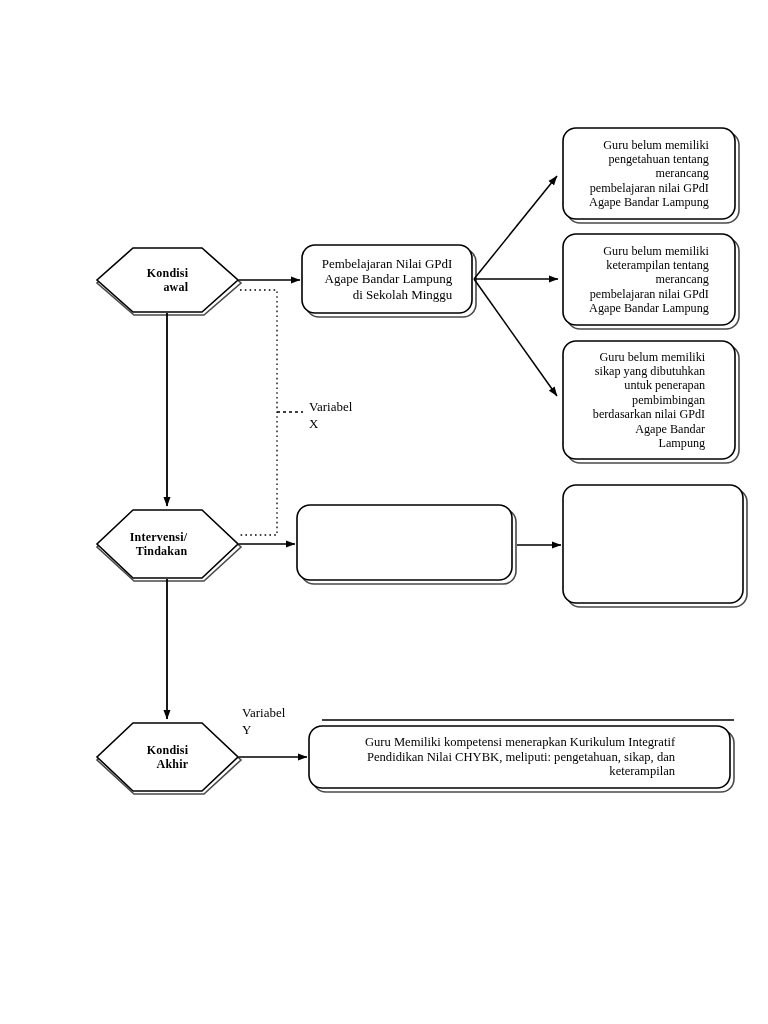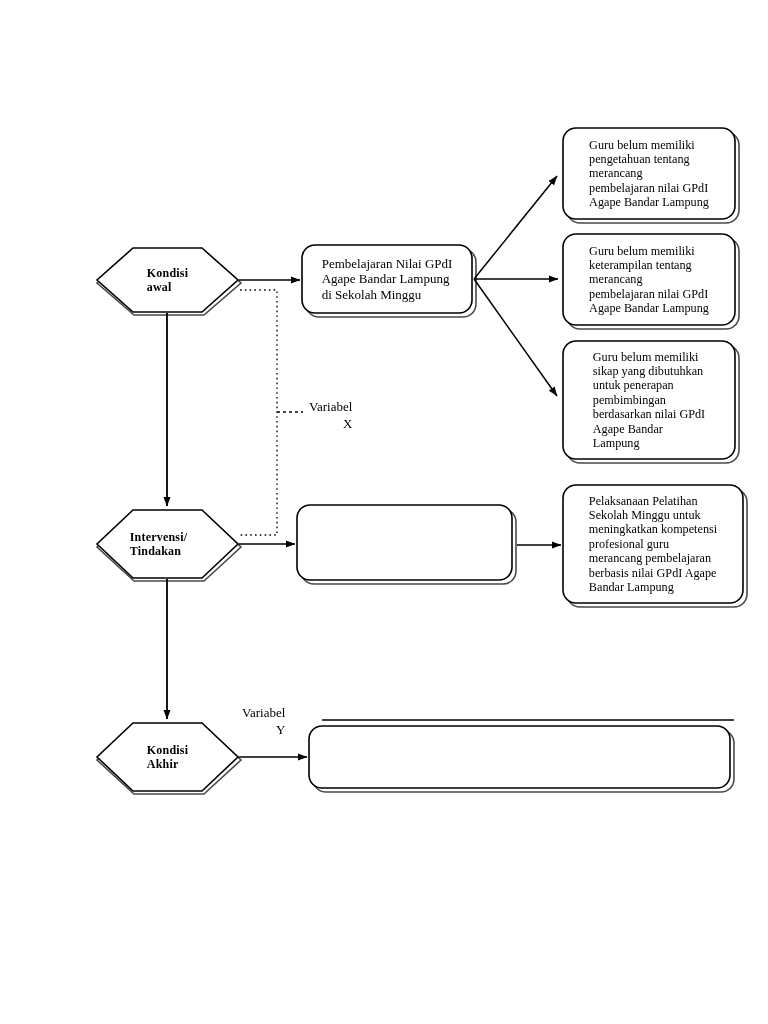--- a/index.html
+++ b/index.html
@@ -20,21 +20,21 @@
     left: 0;
     top: 0;
     width: 768px;
     height: 1024px;
   }
   .node-text {
     position: absolute;
     display: flex;
     align-items: center;
     justify-content: center;
-    text-align: left;
+    text-align: right;
     font-family: "Liberation Serif", "DejaVu Serif", serif;
     color: #000000;
     box-sizing: border-box;
     white-space: pre-line;
     line-height: 1.18;
   }
   .hex-label {
     font-weight: bold;
     font-size: 12px;
     letter-spacing: 0.2px;
@@ -46,21 +46,21 @@
     text-align: left;
     justify-content: flex-start;
   }
   .free-label {
     position: absolute;
     font-family: "Liberation Serif", "DejaVu Serif", serif;
     font-size: 13px;
     color: #000000;
     white-space: pre-line;
     line-height: 1.3;
-    text-align: right;
+    text-align: left;
   }
 </style>
 </head>
 <body>
 
 <div id="page">
 
   <svg id="diagram-svg" viewBox="0 0 768 1024">
     <defs>
       <marker id="arrowhead" markerWidth="10" markerHeight="8" refX="9.2" refY="4" orient="auto" markerUnits="userSpaceOnUse">
@@ -151,28 +151,24 @@
 
   <div class="node-text box-label" style="left:565px; top:341px; width:168px; height:118px; font-size:12.2px;">Guru belum memiliki
 sikap yang dibutuhkan
 untuk penerapan
 pembimbingan
 berdasarkan nilai GPdI
 Agape Bandar
 Lampung</div>
 
 
-  <div class="node-text box-label" style="left:565px; top:485px; width:176px; height:118px; font-size:12.2px;">Pelaksanaan Pelatihan
-Sekolah Minggu untuk
-meningkatkan kompetensi
-profesional guru
-merancang pembelajaran
-berbasis nilai GPdI Agape
-Bandar Lampung</div>
 
+  <div class="node-text box-label" style="left:320px; top:726px; width:400px; height:62px; font-size:12.6px;">Guru Memiliki kompetensi menerapkan Kurikulum Integratif
+Pendidikan Nilai CHYBK, meliputi: pengetahuan, sikap, dan
+keterampilan</div>
 
   <div class="free-label" style="left:309px; top:399px;">Variabel
 X</div>
 
   <div class="free-label" style="left:242px; top:705px;">Variabel
 Y</div>
 
 </div>
 
 </body></html>

